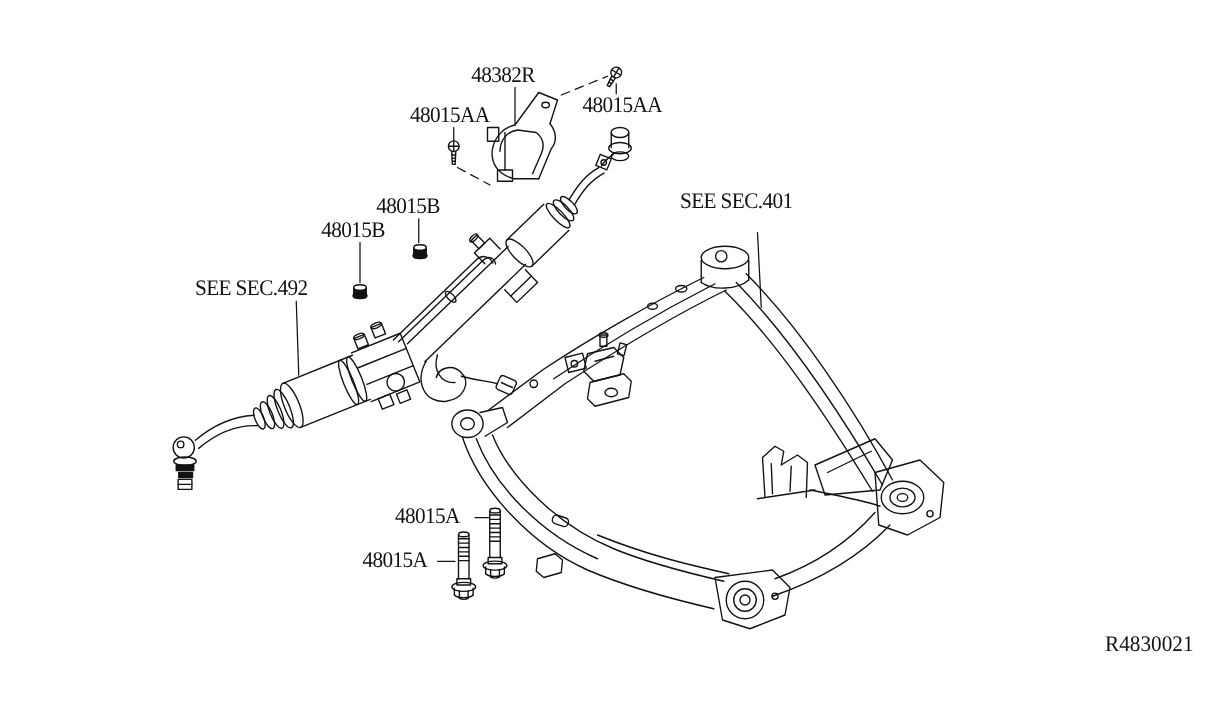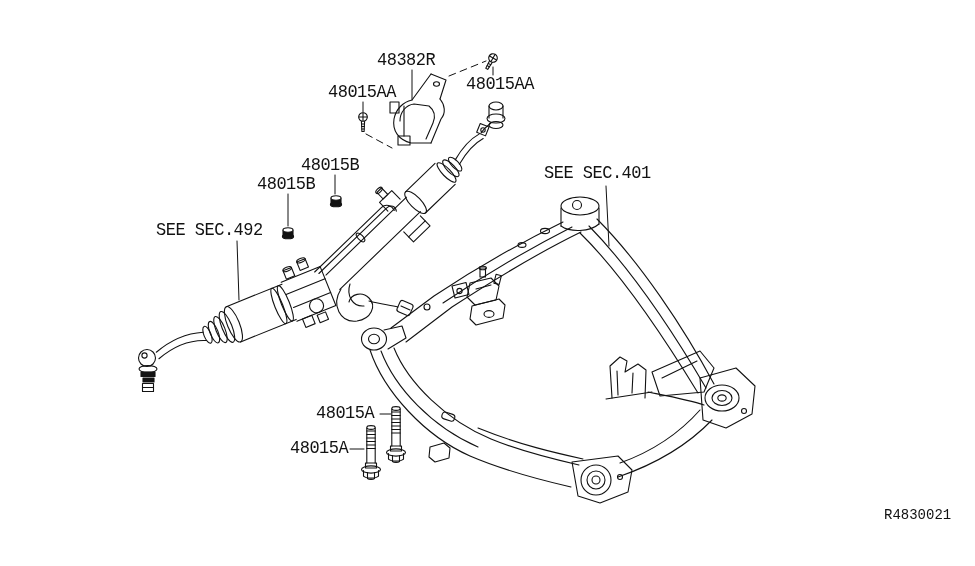--- a/index.html
+++ b/index.html
@@ -1,26 +1,26 @@
 <!DOCTYPE html>
 <html><head>
 <meta charset="utf-8">
 <style>
   html,body{margin:0;padding:0;background:#fff;}
   .stage{
     position:relative;width:975px;height:566px;background:#ffffff;overflow:hidden;
-    font-family:Liberation Mono, monospace;
+    font-family:Liberation Serif, serif;
   }
   .stage svg{position:absolute;left:0;top:0;}
   .lbl{
     position:absolute;font-size:17px;line-height:15px;color:#121212;
     white-space:nowrap;letter-spacing:-0.5px;transform:scaleY(1.05);
     transform-origin:top left;user-select:none;
   }
-  .ref{font-size:14px;letter-spacing:0px;}
+  .ref{font-size:17px;letter-spacing:0px;}
 </style>
 </head>
 <body>
 
 <div class="stage">
 
 <svg width="975" height="566" viewBox="0 0 975 566">
   <g stroke="#121212" stroke-width="1.1" fill="none" stroke-linecap="round" stroke-linejoin="round">
 
     <g>
@@ -240,18 +240,18 @@
     </g>
   </g>
 </svg>
 
 <div class="lbl" style="left:377px;top:52px">48382R</div>
 <div class="lbl" style="left:328px;top:84px">48015AA</div>
 <div class="lbl" style="left:466px;top:76px">48015AA</div>
 <div class="lbl" style="left:301px;top:157px">48015B</div>
 <div class="lbl" style="left:257px;top:176px">48015B</div>
 <div class="lbl" style="left:156px;top:222px">SEE SEC.492</div>
-<div class="lbl" style="left:544px;top:165px">SEE SEC.401</div>
+<div class="lbl" style="left:544px;top:153px">SEE SEC.401</div>
 <div class="lbl" style="left:316px;top:405px">48015A</div>
 <div class="lbl" style="left:290px;top:440px">48015A</div>
 <div class="lbl ref" style="left:884px;top:507px">R4830021</div>
 
 </div>
 
 </body></html>

